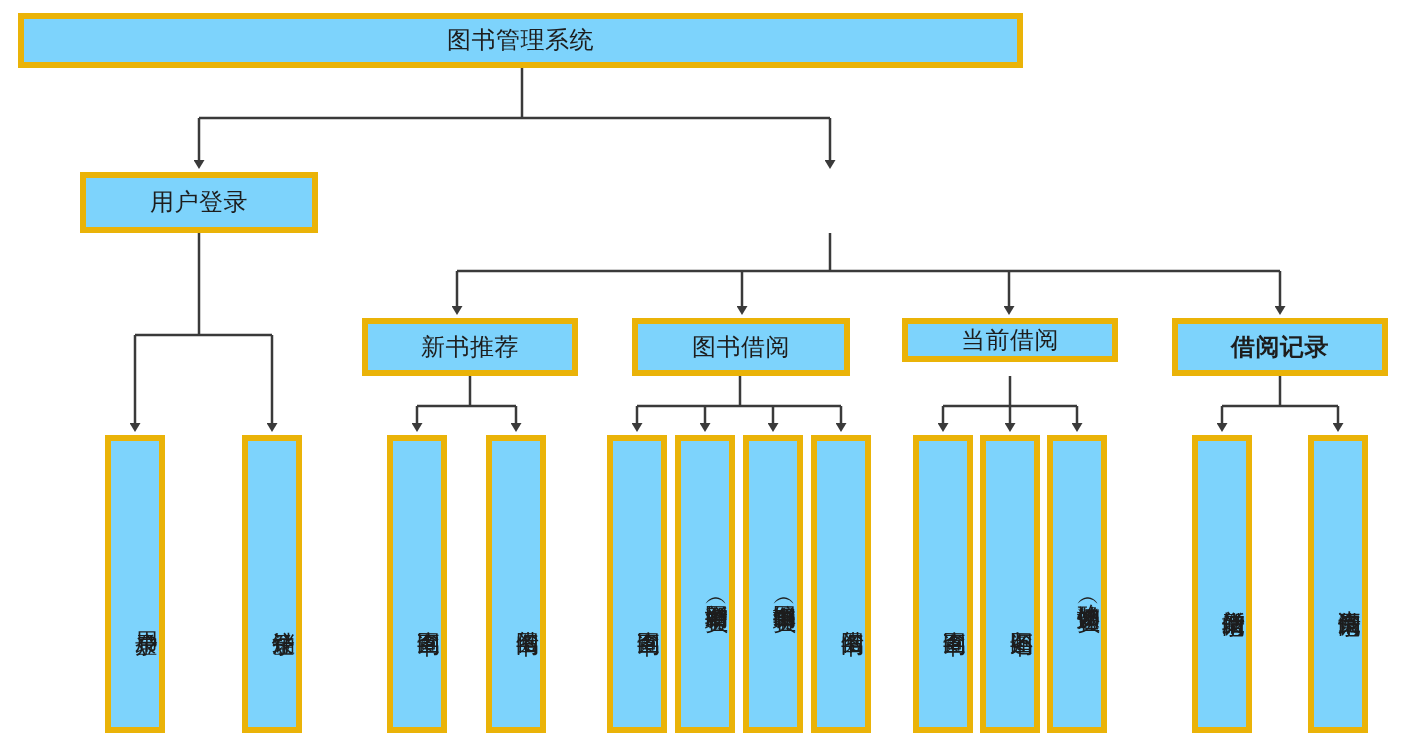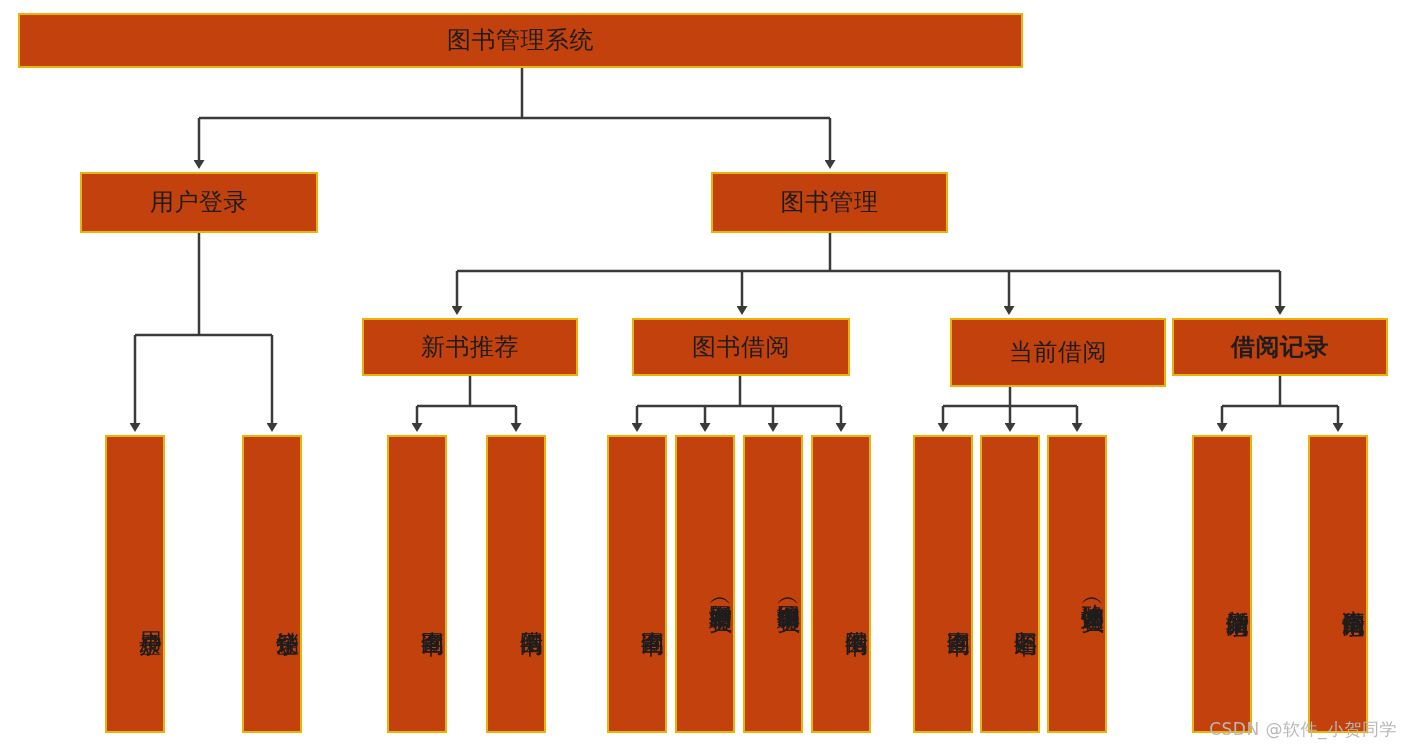--- a/index.html
+++ b/index.html
@@ -22,22 +22,22 @@
     position: absolute;
     left: 0;
     top: 0;
     width: 1405px;
     height: 747px;
     pointer-events: none;
   }
   .node {
     position: absolute;
     box-sizing: border-box;
-    border: 2px solid #eab308;
-    background: #c2410c;
+    border: 6px solid #eab308;
+    background: #7dd3fc;
     display: flex;
     align-items: center;
     justify-content: center;
     color: #1d1d1d;
     z-index: 2;
   }
   .node-h {
     font-size: 24px;
     line-height: 1.1;
     letter-spacing: 0.5px;
@@ -123,31 +123,28 @@
     </g>
   </svg>
 
   <div class="node node-h" style="left:18px; top:13px; width:1005px; height:55px;">
     <span>图书管理系统</span>
   </div>
 
   <div class="node node-h" style="left:80px; top:172px; width:238px; height:61px;">
     <span>用户登录</span>
   </div>
-  <div class="node node-h" style="left:711px; top:172px; width:237px; height:61px;">
-    <span>图书管理</span>
-  </div>
 
   <div class="node node-h" style="left:632px; top:318px; width:218px; height:58px;">
     <span>图书借阅</span>
   </div>
   <div class="node node-h" style="left:362px; top:318px; width:216px; height:58px;">
     <span>新书推荐</span>
   </div>
-  <div class="node node-h" style="left:902px; top:318px; width:216px; height:69px;margin-left:48px;">
+  <div class="node node-h" style="left:902px; top:318px; width:216px; height:44px;">
     <span>当前借阅</span>
   </div>
   <div class="node node-h" style="left:1172px; top:318px; width:216px; height:58px;font-weight:bold;">
     <span>借阅记录</span>
   </div>
 
   <div class="node node-v pad-top-lg" style="left:105px; top:435px; width:60px; height:298px;">
     <span>用户登录</span>
   </div>
   <div class="node node-v pad-top-lg" style="left:242px; top:435px; width:60px; height:298px;">
@@ -184,14 +181,13 @@
     <span>确认归还（管理员）</span>
   </div>
 
   <div class="node node-v pad-top-md" style="left:1192px; top:435px; width:60px; height:298px;">
     <span>新增借阅记录</span>
   </div>
   <div class="node node-v pad-top-md" style="left:1308px; top:435px; width:60px; height:298px;">
     <span>查询借阅记录</span>
   </div>
 
-  <div class="watermark">CSDN @软件_小贺同学</div>
 </div>
 
 </body></html>

